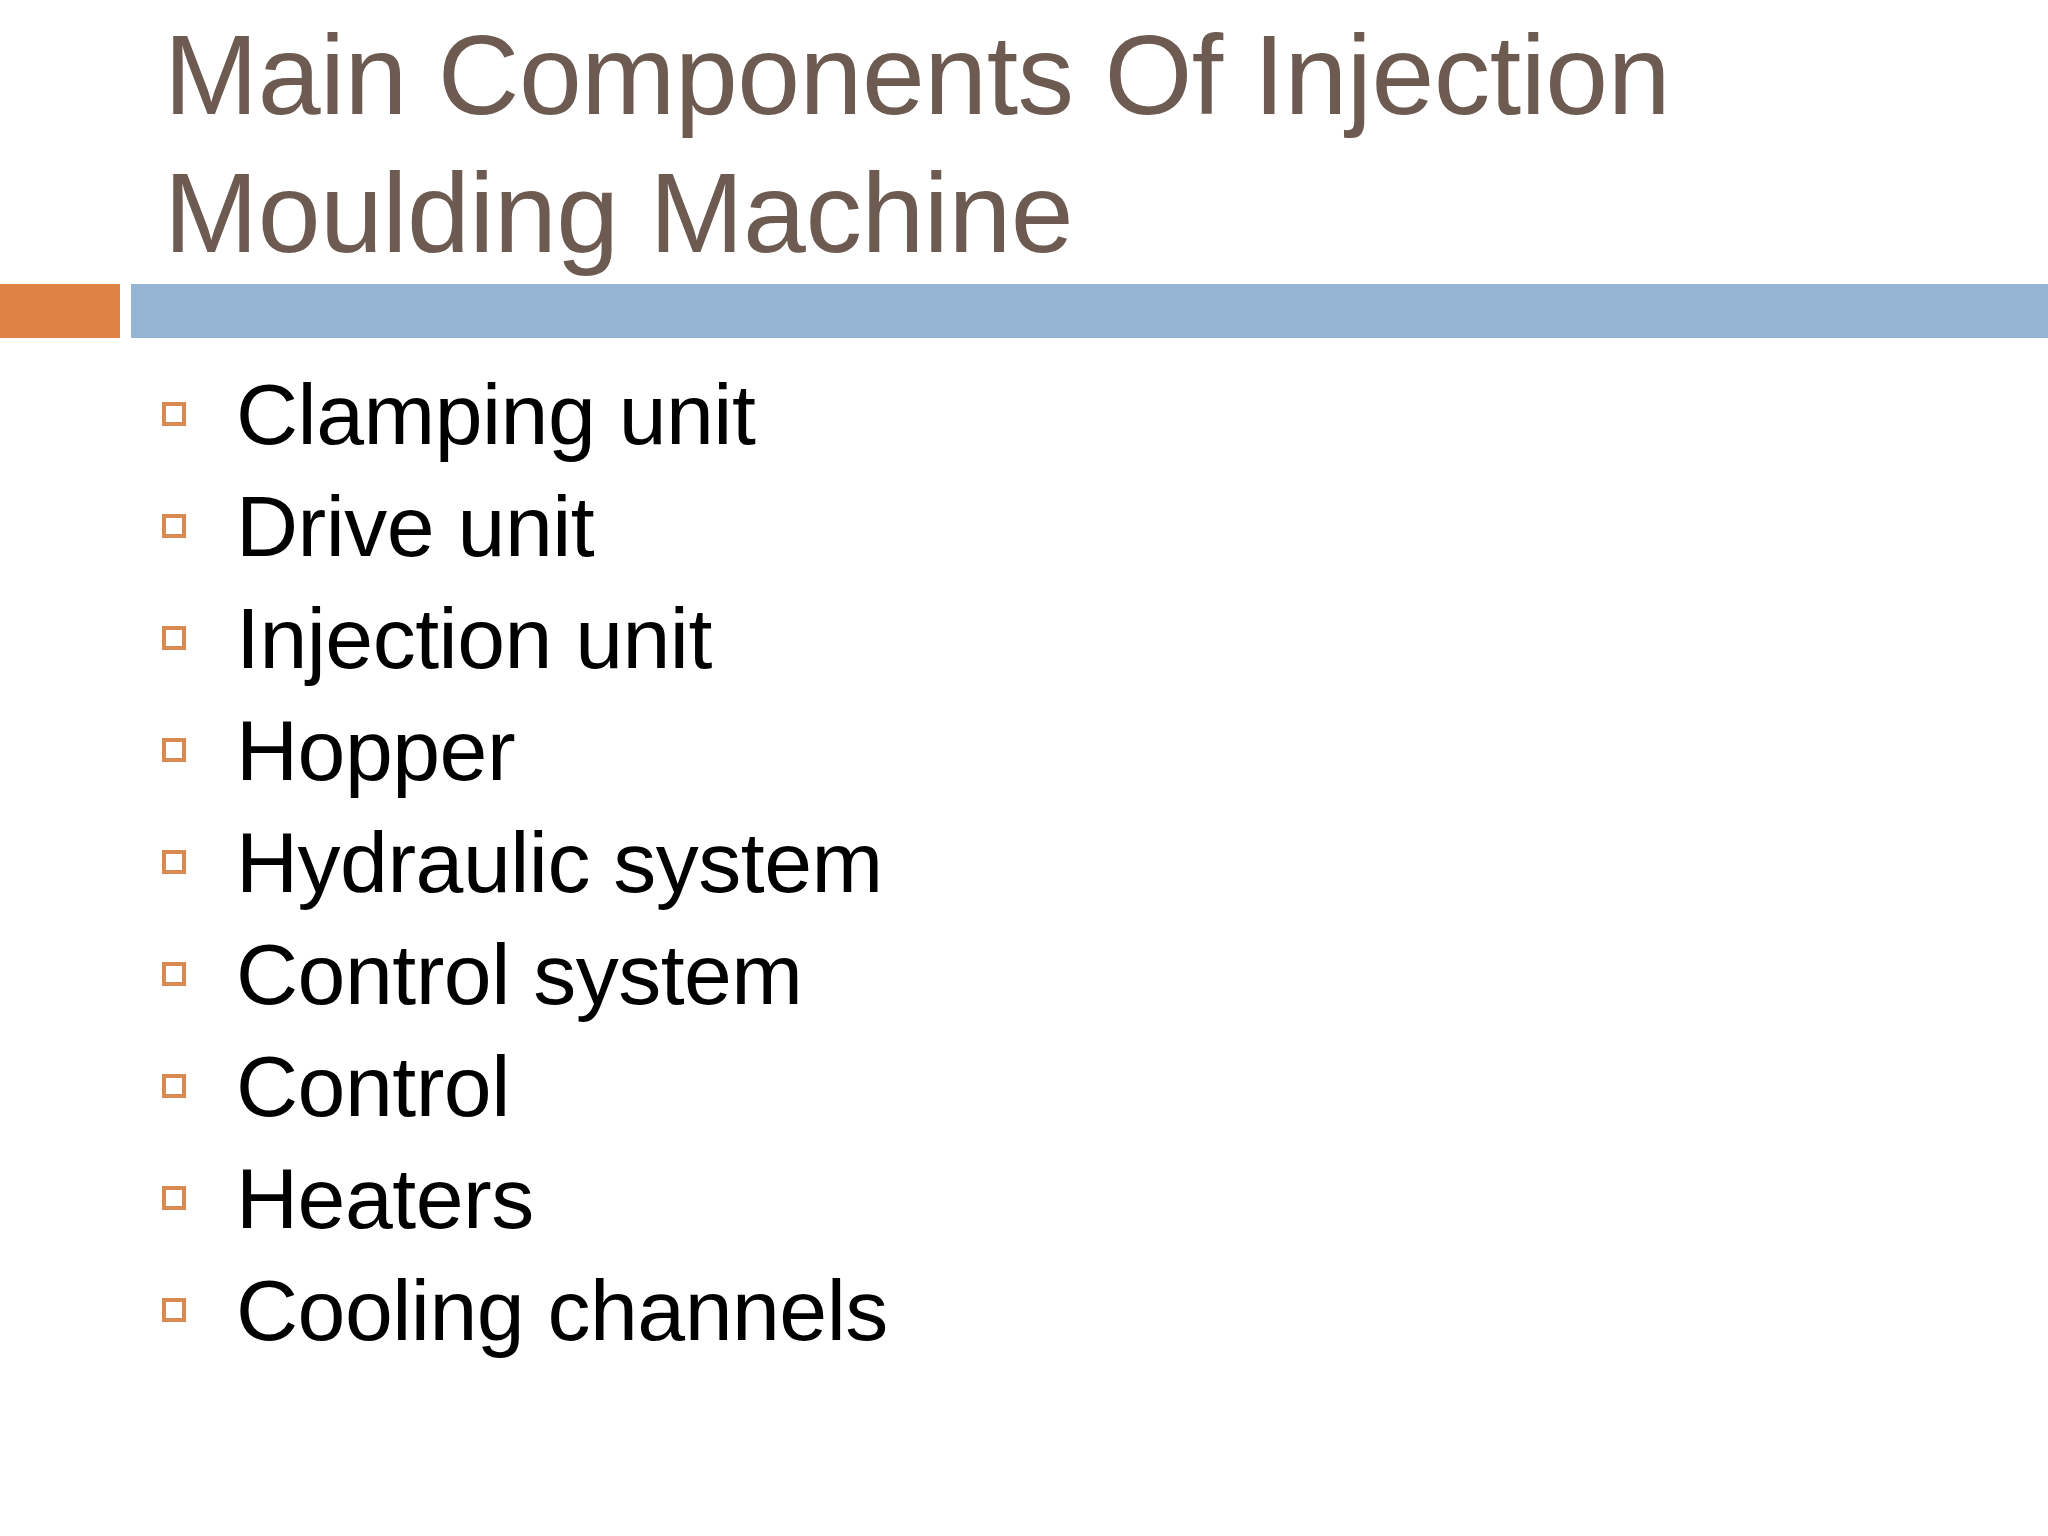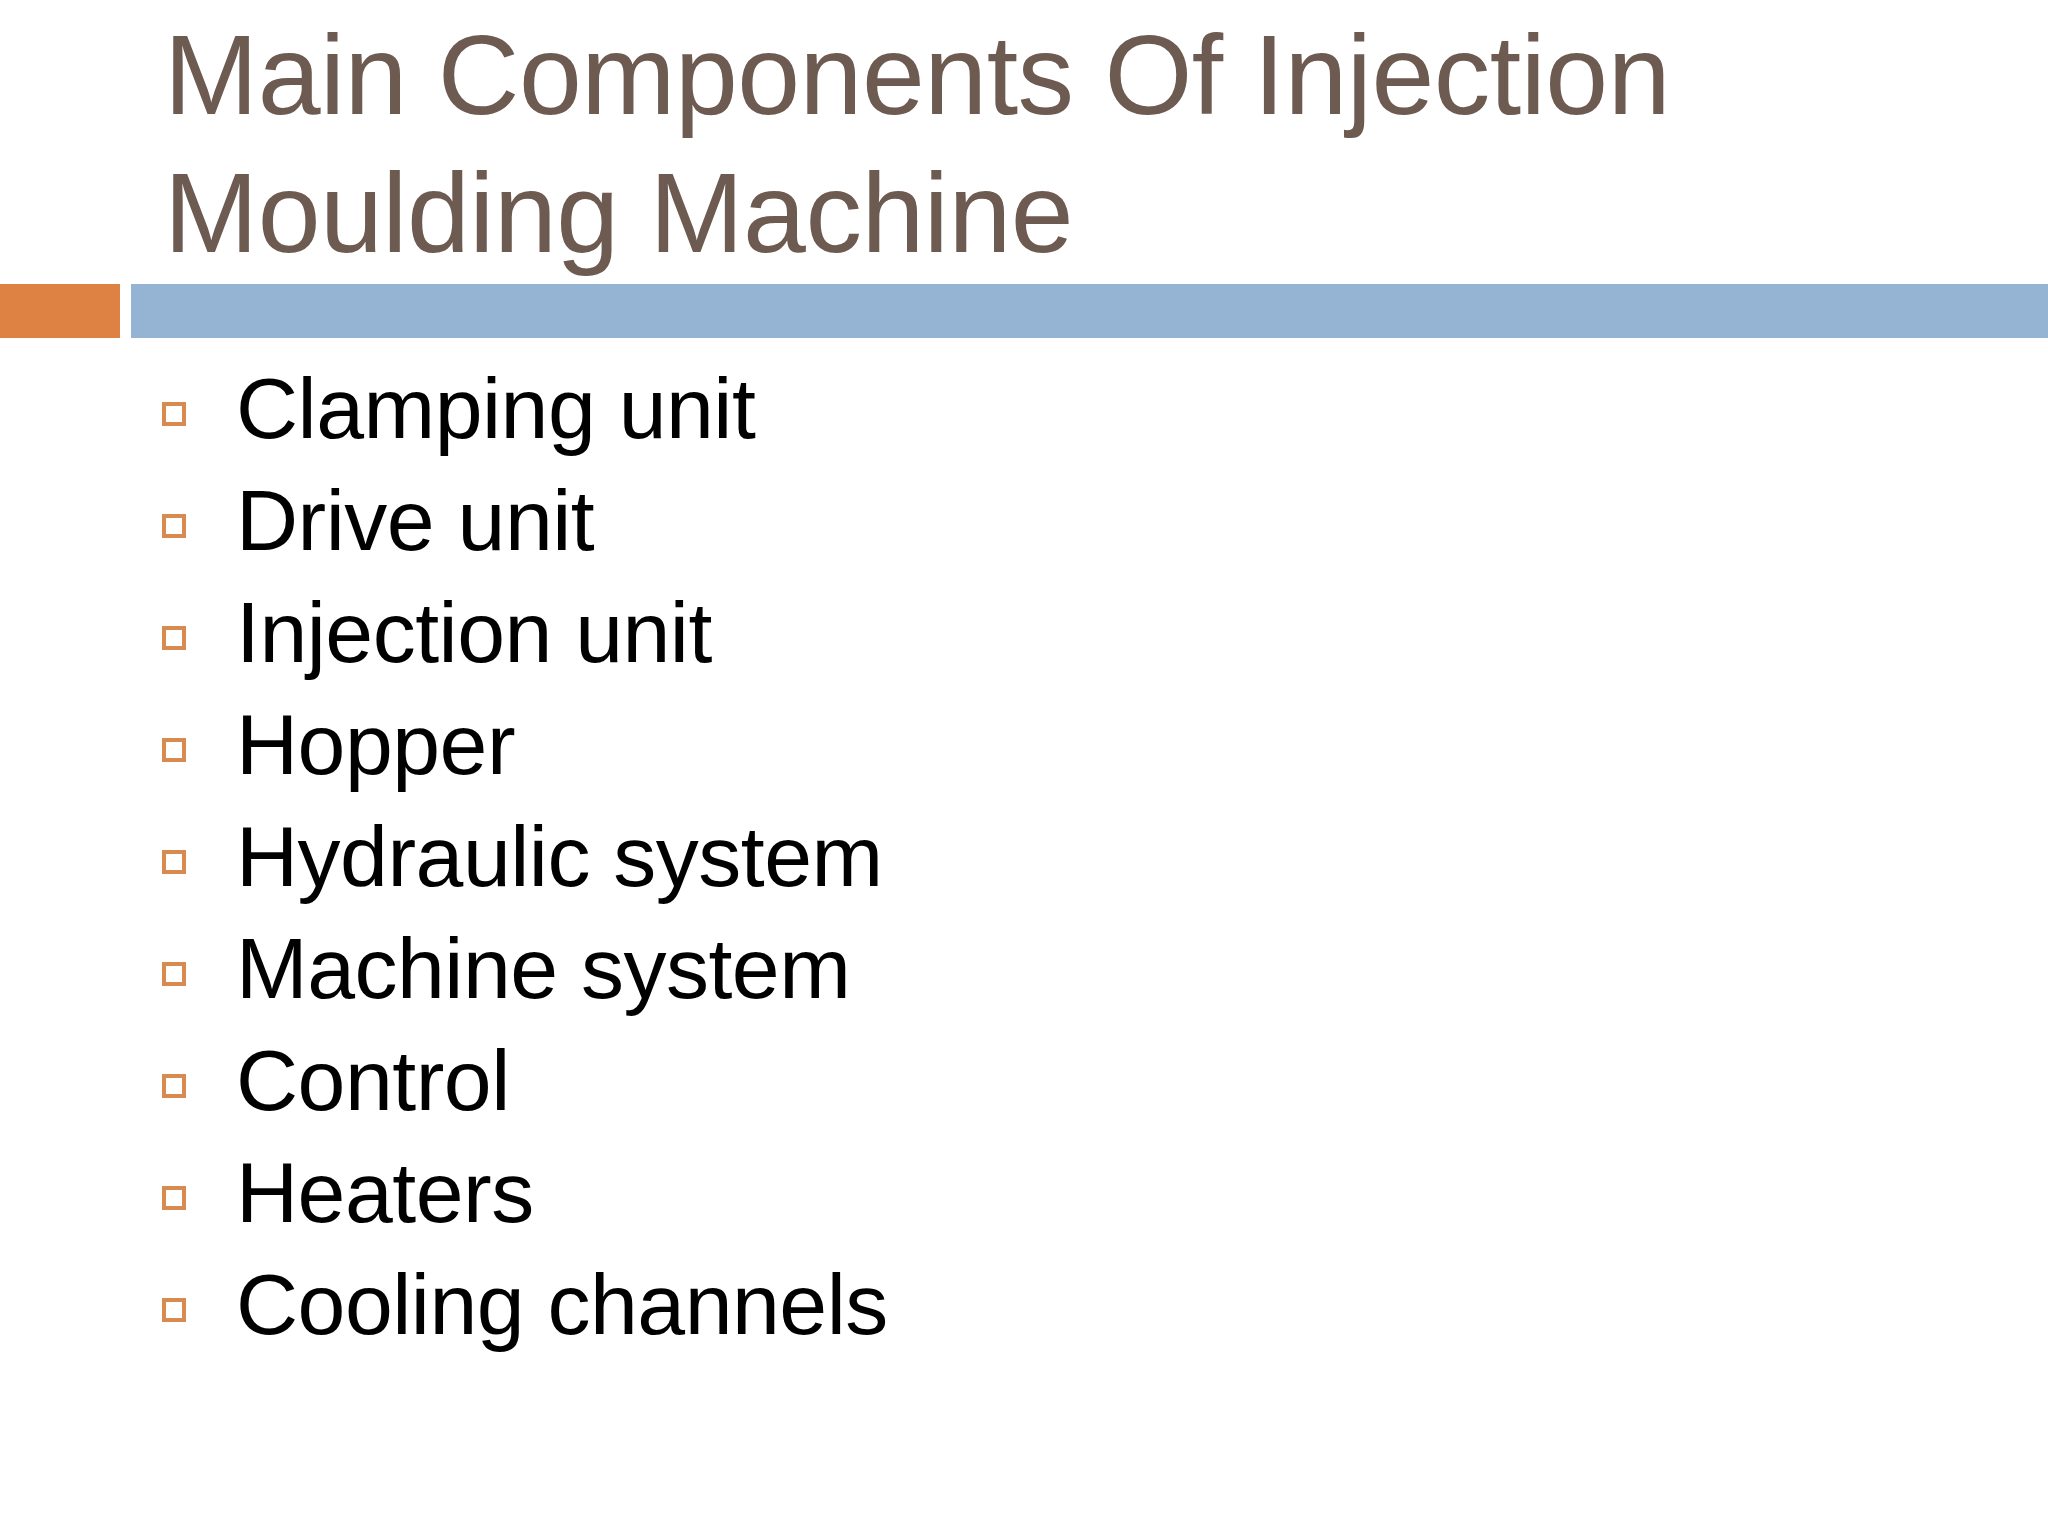--- a/index.html
+++ b/index.html
@@ -74,20 +74,21 @@
     top: 358px;
     width: 1800px;
     list-style: none;
     margin: 0;
     padding: 0;
   }
   .bullet-item {
     position: relative;
     height: 112px;
     display: flex;
+    align-items: center;
     padding-left: 76px;
     box-sizing: border-box;
   }
   .bullet-marker {
     position: absolute;
     left: 2px;
     top: 50%;
     transform: translateY(-50%);
     width: 24px;
     height: 24px;
@@ -134,21 +135,21 @@
     <li class="bullet-item">
       <span class="bullet-marker"></span>
       <span class="bullet-text">Hopper</span>
     </li>
     <li class="bullet-item">
       <span class="bullet-marker"></span>
       <span class="bullet-text">Hydraulic system</span>
     </li>
     <li class="bullet-item">
       <span class="bullet-marker"></span>
-      <span class="bullet-text">Machine system</span>
+      <span class="bullet-text">Control system</span>
     </li>
     <li class="bullet-item">
       <span class="bullet-marker"></span>
       <span class="bullet-text">Control</span>
     </li>
     <li class="bullet-item">
       <span class="bullet-marker"></span>
       <span class="bullet-text">Heaters</span>
     </li>
     <li class="bullet-item">

